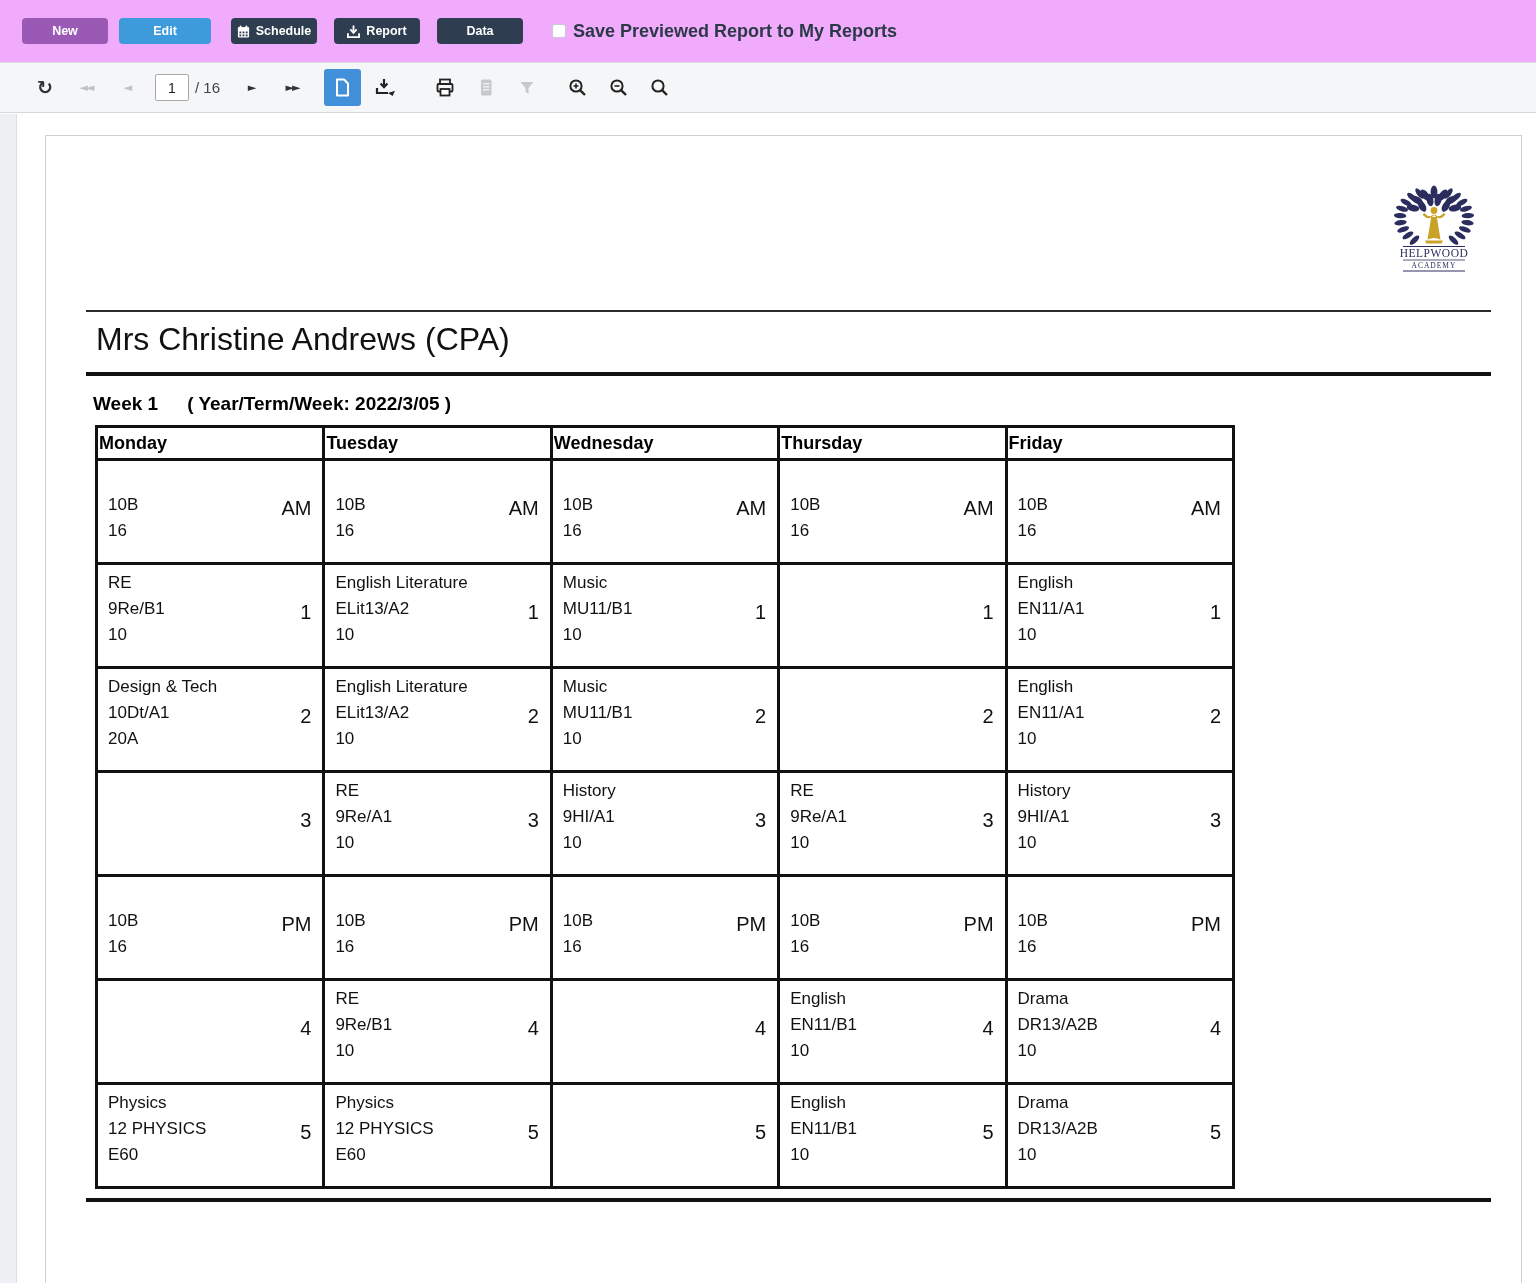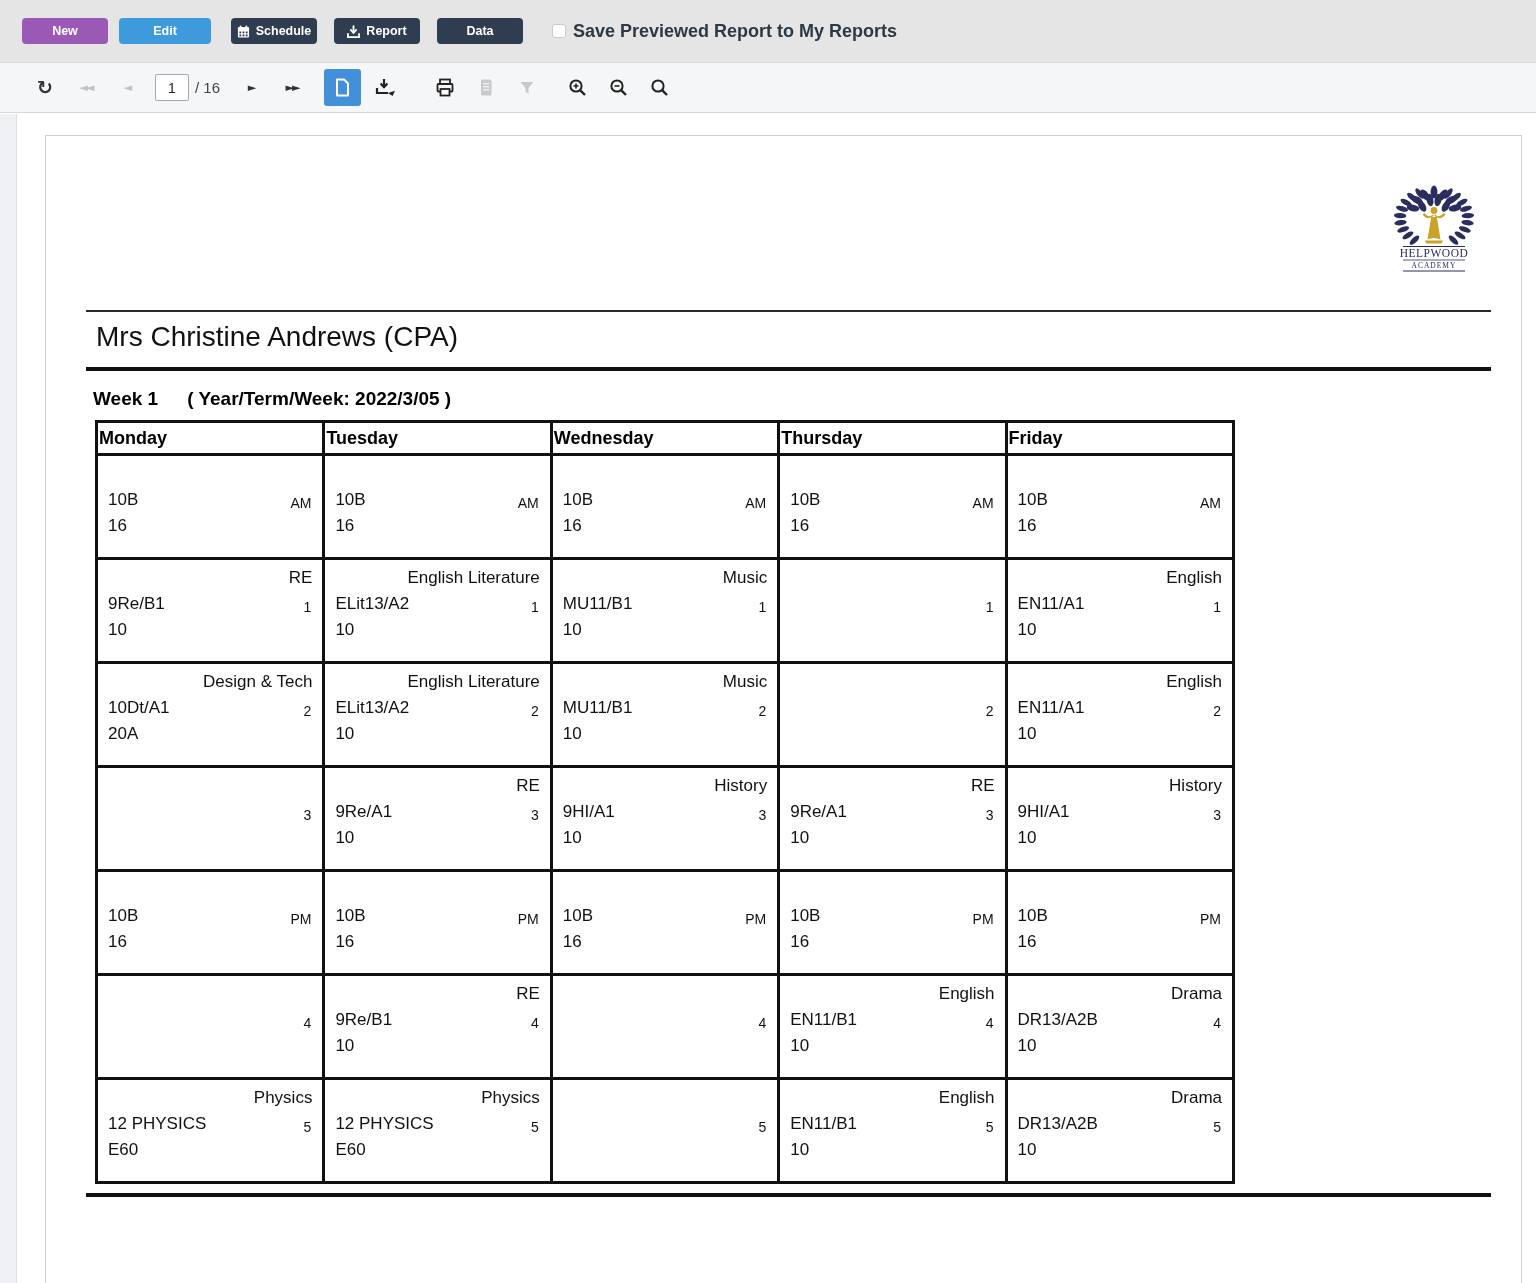--- a/index.html
+++ b/index.html
@@ -4,21 +4,21 @@
 <style>
   * { box-sizing: border-box; }
   html,body { margin:0; padding:0; }
   body {
     width:1536px; height:1283px; overflow:hidden; position:relative;
     background:#ffffff; font-family:"Liberation Sans", sans-serif; color:#222;
   }
 
   
   .action-bar {
-    height:62px; background:#e5e5e5; display:flex; align-items:center;
+    height:62px; background:#f0abfc; display:flex; align-items:center;
     padding-left:22px;
   }
   .btn {
     height:26px; border:none; border-radius:4px; color:#fff; font-weight:bold;
     font-size:12.5px; display:inline-flex; align-items:center; justify-content:center;
     gap:6px; cursor:pointer; font-family:"Liberation Sans", sans-serif;
   }
   .btn-new  { width:86px;  margin-right:11px; }
   .btn-edit { width:92px;  margin-right:20px; }
   .btn-dark { width:86px;  margin-right:17px; }
@@ -64,41 +64,41 @@
   }
   .report-header {
     margin-top:48px; height:100px; display:flex; justify-content:flex-end; align-items:flex-start;
   }
   .report-title { font-size:31px; font-weight:bold; color:#000; margin-top:14px; margin-right:36px; }
   .logo-box { width:90px; height:98px; margin-right:12px; }
 
   .rule-thin  { border:none; border-top:2px solid #2a2a2a; margin:26px 0 0 0; }
   .rule-thick { border:none; border-top:4px solid #111;    margin:14px 0 0 0; }
 
-  .teacher-name { font-size:28px; color:#111; margin:9px 0 0 10px; font-weight:400; }
+  .teacher-name { font-size:32px; color:#111; margin:9px 0 0 10px; font-weight:400; }
   .week-line { margin:17px 0 0 7px; font-size:19px; font-weight:bold; color:#000; display:flex; }
   .week-detail { margin-left:29px; }
 
   
   table.timetable {
     border-collapse:collapse; table-layout:fixed; width:1140px;
     margin:10px 0 0 9px;
   }
   .timetable th {
     border:3px solid #111; height:33px; font-size:18px; font-weight:bold;
     text-align:left; background:#fff; color:#000;
   }
   .timetable td {
     border:3px solid #111; height:104px; vertical-align:top; position:relative;
     padding:5px 10px; font-size:17px; color:#111; background:#fff;
   }
-  .cell-subject { text-align:right; min-height:26px; line-height:26px; }
+  .cell-subject { text-align:left; min-height:26px; line-height:26px; }
   .cell-code    { min-height:26px; line-height:26px; }
   .cell-room    { min-height:26px; line-height:26px; }
-  .period-label { position:absolute; right:11px; top:34px; line-height:26px; font-size:14px; }
+  .period-label { position:absolute; right:11px; top:34px; line-height:26px; font-size:20px; }
 </style>
 </head>
 <body>
 
 <div class="action-bar">
   <button class="btn btn-new" style="background:#9b59b6">
     <span>New</span>
   </button>
   <button class="btn btn-edit" style="background:#3d9bdb">
     <span>Edit</span>

